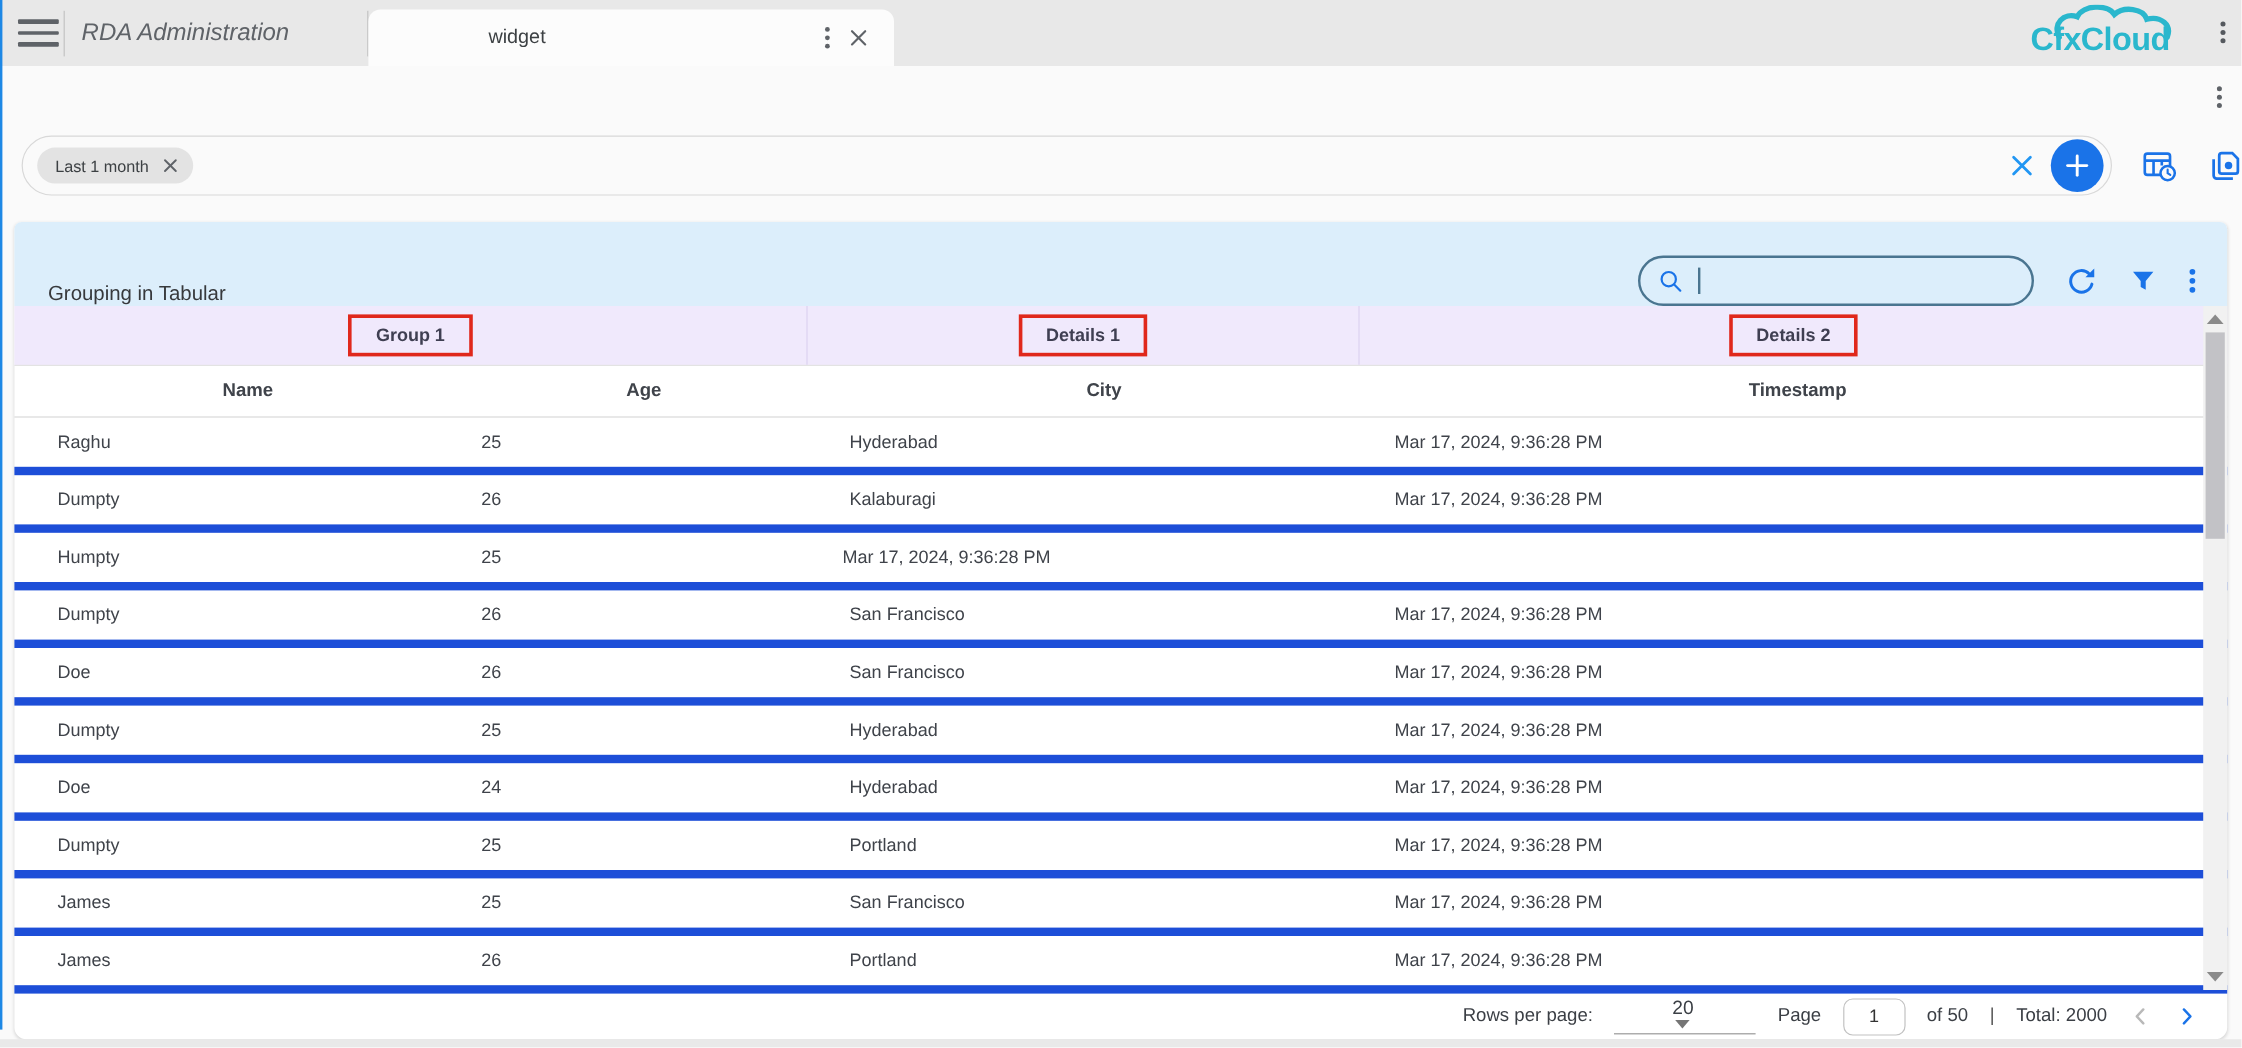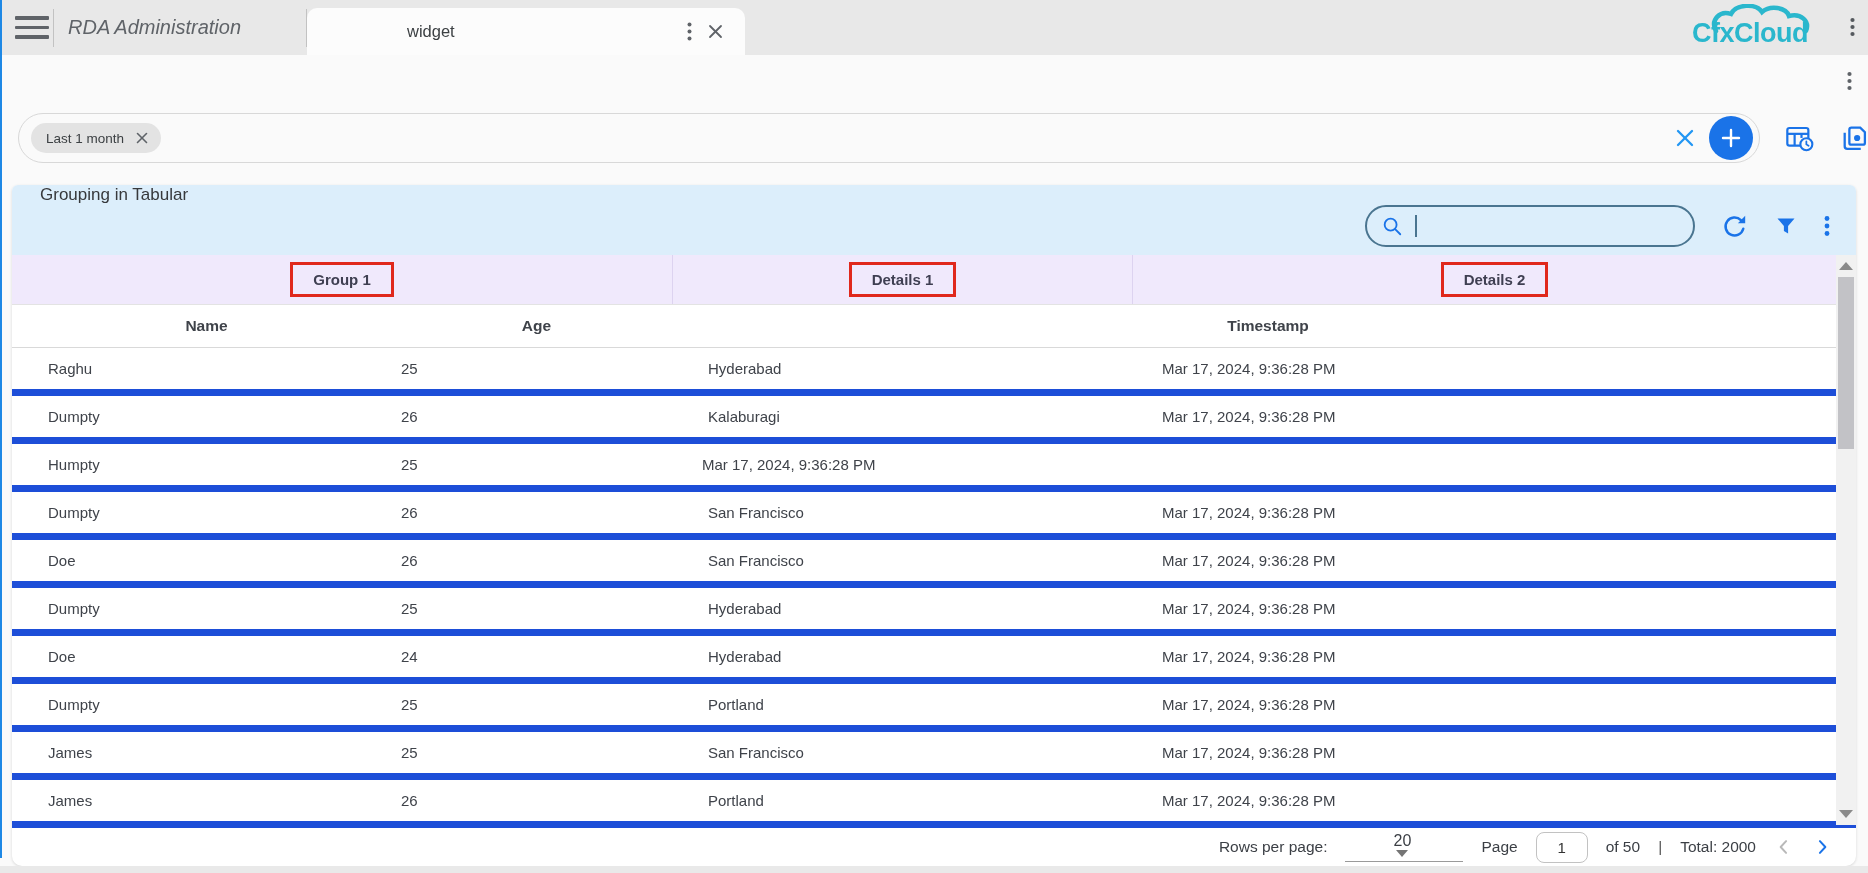--- a/index.html
+++ b/index.html
@@ -33,21 +33,21 @@
 
   .filter-row { position:absolute; top:58px; left:18px; display:flex; align-items:center; }
   .filter-pill { width:1742px; height:50px; border:1px solid #d8d8d8; border-radius:26px; background:#fafafa; display:flex; align-items:center; padding:0 6px 0 12px; }
   .chip { height:30px; background:#e3e3e3; border-radius:16px; display:flex; align-items:center; gap:11px; padding:0 12px 0 15px; font-size:13.5px; color:#3c4043; cursor:default; }
   .pill-right { margin-left:auto; display:flex; align-items:center; gap:12px; }
   .add-btn { width:44px; height:44px; border-radius:50%; background:#1a73e8; border:none; cursor:pointer; display:flex; align-items:center; justify-content:center; }
   .filter-icons { display:flex; align-items:center; gap:24px; margin-left:24px; }
 
   
   .panel { position:absolute; top:130px; left:12px; width:1844px; height:681px; background:#ffffff; border-radius:6px 6px 10px 10px; box-shadow:0 1px 3px rgba(0,0,0,0.14); }
-  .panel-header { height:70px; background:#dceefb; border-radius:6px 6px 0 0; display:flex; align-items:flex-start; padding:0 26px 0 28px;flex-direction:column; }
+  .panel-header { height:70px; background:#dceefb; border-radius:6px 6px 0 0; display:flex; align-items:flex-end; padding:0 26px 0 28px; }
   .panel-title { font-size:17px; color:#37393c; }
   .header-right { margin-left:auto; display:flex; align-items:center; gap:26px; }
   .search-pill { width:330px; height:42px; border:2px solid #4a7590; border-radius:22px; display:flex; align-items:center; gap:12px; padding:0 14px; }
   .search-caret { width:2px; height:22px; background:#4a7590; }
   .search-input { flex:1; border:none; outline:none; background:transparent; font-size:15px; color:#333; }
 
   .group-row { height:50px; background:#f0e9fc; display:flex; border-bottom:1px solid #e3e3e3; }
   .group-cell { display:flex; align-items:center; justify-content:center; }
   .g1 { width:660px; }
   .g2 { width:460px; border-left:1px solid #ddd3f0; }
@@ -229,20 +229,21 @@
         <span class="annotation-box">Details 1</span>
       </div>
       <div class="group-cell g3">
         <span class="annotation-box">Details 2</span>
       </div>
     </div>
 
     <div class="col-header-row">
       <div class="cell cell-name col-head">Name</div>
       <div class="cell cell-age col-head">Age</div>
+      <div class="cell cell-city col-head">City</div>
       <div class="cell cell-ts col-head">Timestamp</div>
     </div>
 
     <div>
         <div class="table-row">
     <div class="cell cell-name">Raghu</div>
     <div class="cell cell-age">25</div>
     <div class="cell cell-city">Hyderabad</div>
     <div class="cell cell-ts">Mar 17, 2024, 9:36:28 PM</div>
   </div>

